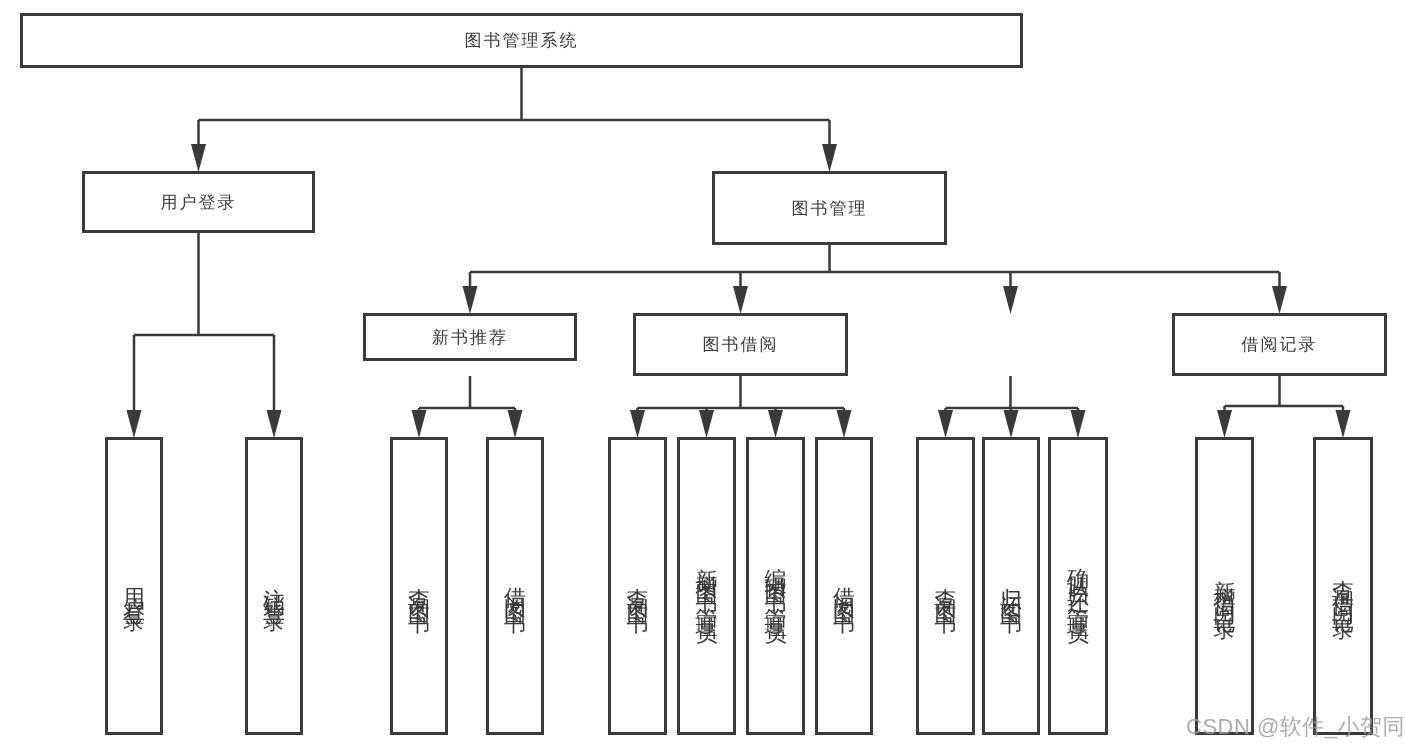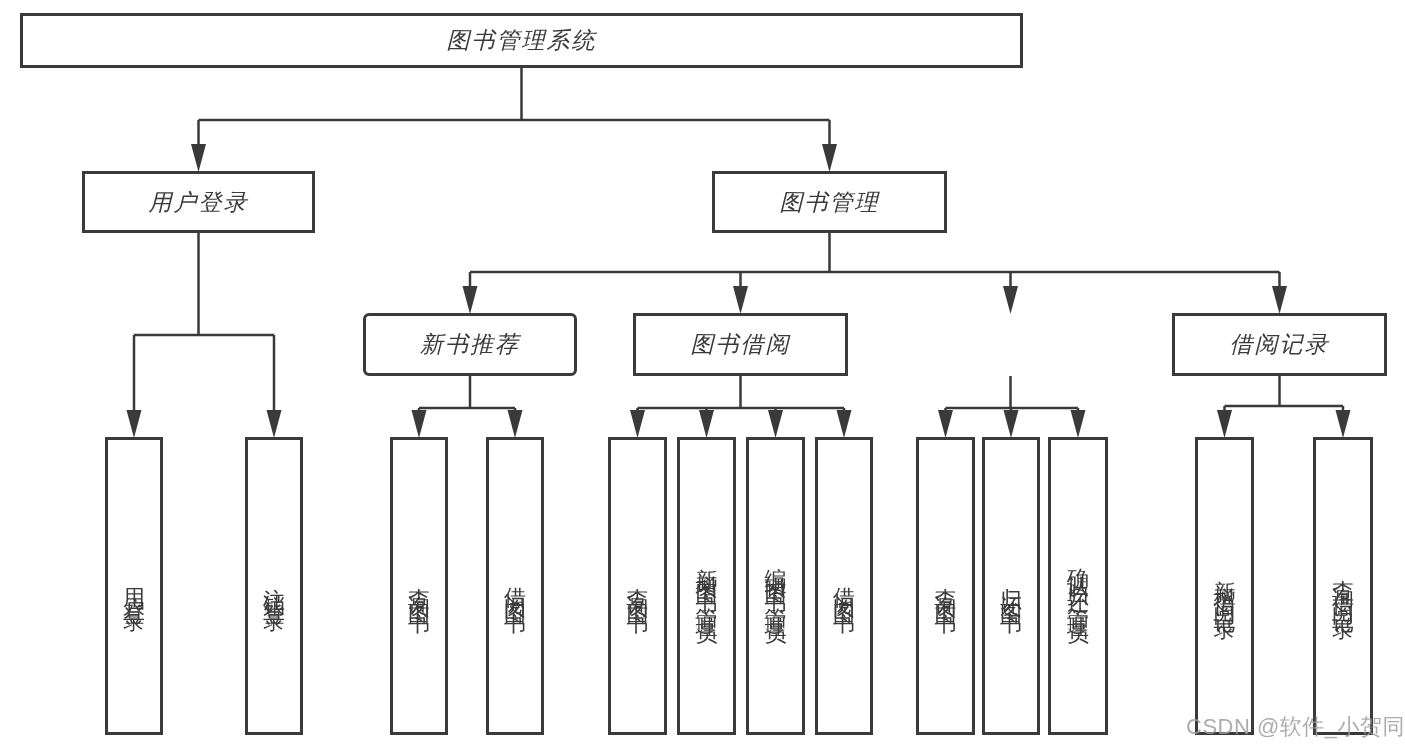--- a/index.html
+++ b/index.html
@@ -6,21 +6,21 @@
   .stage{
     position:relative;width:1405px;height:747px;background:#ffffff;
     font-family:"Liberation Sans",sans-serif;overflow:hidden;
   }
   .connectors{position:absolute;left:0;top:0;z-index:1;}
   .node{
     position:absolute;box-sizing:border-box;border:3px solid #3a3a3a;background:#ffffff;
     display:flex;align-items:center;justify-content:center;
     color:#3a3a3a;z-index:2;
   }
-  .h-node{font-size:23px;letter-spacing:2px;white-space:nowrap;font-style:italic;}
+  .h-node{font-size:17px;letter-spacing:2px;white-space:nowrap;}
   .v-node{
     writing-mode:vertical-rl;text-orientation:mixed;
     font-size:22px;letter-spacing:8px;line-height:1;white-space:nowrap;
   }
   .watermark{
     position:absolute;left:1186px;top:712px;z-index:5;
     font-size:22px;color:rgba(158,158,158,0.85);white-space:nowrap;letter-spacing:0.5px;
   }
 </style>
 </head>
@@ -68,25 +68,25 @@
       </g>
   </svg>
 
   <div class="node h-node" style="left:20px;top:13px;width:1003px;height:55px;">
     <span>图书管理系统</span>
   </div>
 
   <div class="node h-node" style="left:82px;top:171px;width:233px;height:62px;">
     <span>用户登录</span>
   </div>
-  <div class="node h-node" style="left:712px;top:171px;width:235px;height:62px;">
+  <div class="node h-node" style="left:712px;top:171px;width:235px;height:74px;">
     <span>图书管理</span>
   </div>
 
-  <div class="node h-node" style="left:363px;top:313px;width:214px;height:63px;border-radius:6px;">
+  <div class="node h-node" style="left:363px;top:313px;width:214px;height:48px;">
     <span>新书推荐</span>
   </div>
   <div class="node h-node" style="left:633px;top:313px;width:215px;height:63px;">
     <span>图书借阅</span>
   </div>
   <div class="node h-node" style="left:1172px;top:313px;width:215px;height:63px;">
     <span>借阅记录</span>
   </div>
 
   <div class="node v-node" style="left:105px;top:437px;width:58px;height:298px;">

